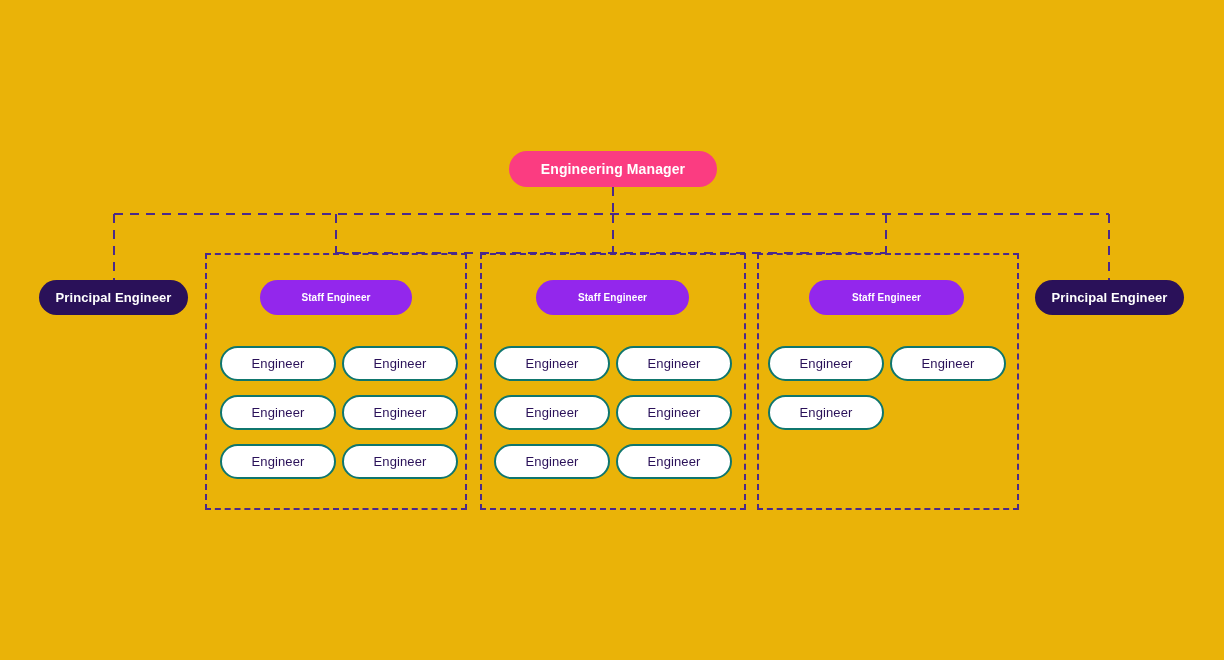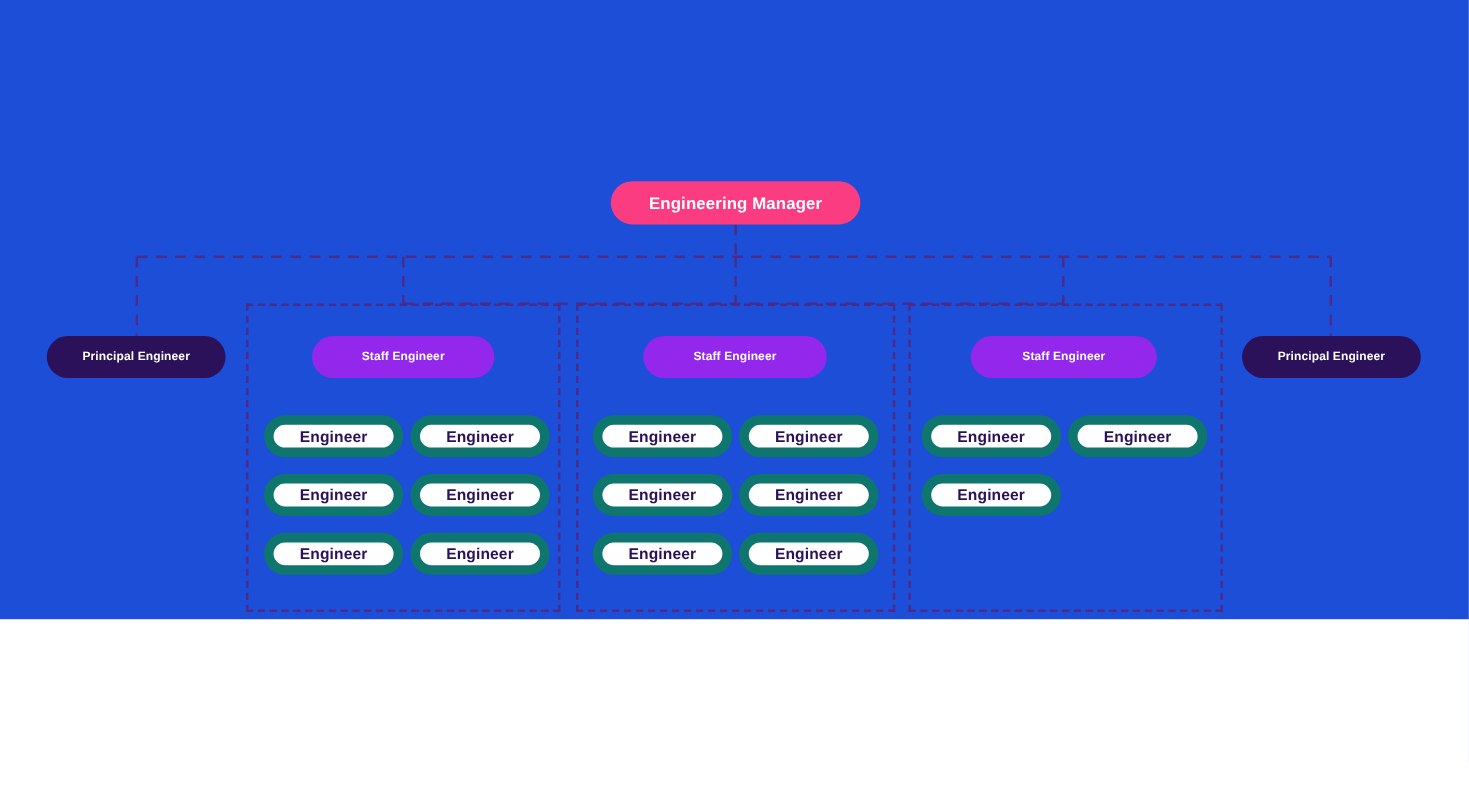--- a/index.html
+++ b/index.html
@@ -10,22 +10,23 @@
   body {
     width: 1224px;
     height: 660px;
     font-family: "Liberation Sans", sans-serif;
     overflow: hidden;
   }
 
   #org-chart {
     position: relative;
     width: 1224px;
-    height: 516px;
-    background: #1d4ed8;
+    height: 660px;
+    background: #eab308;
+    text-align: center;
   }
 
   
   #connector-layer {
     position: absolute;
     left: 0;
     top: 0;
     width: 1224px;
     height: 660px;
     pointer-events: none;
@@ -44,39 +45,39 @@
   }
 
   .node-root {
     font-size: 14px;
     font-weight: bold;
     color: #ffffff;
     background: #fb3c81;
   }
 
   .node-principal {
-    font-size: 10px;
+    font-size: 13px;
     font-weight: bold;
     color: #ffffff;
     background: #2a1159;
   }
 
   .node-staff {
     font-size: 10px;
     font-weight: bold;
     color: #ffffff;
     background: #9327ec;
   }
 
   .node-engineer {
     font-size: 13px;
-    font-weight: bold;
+    font-weight: normal;
     color: #2a1159;
     background: #ffffff;
-    border: 8px solid #0f766e;
+    border: 2px solid #0f766e;
   }
 
   
   .group-box {
     position: absolute;
     box-sizing: border-box;
     border: 2px dashed #4b2a8a;
     background: transparent;
   }
 </style>

